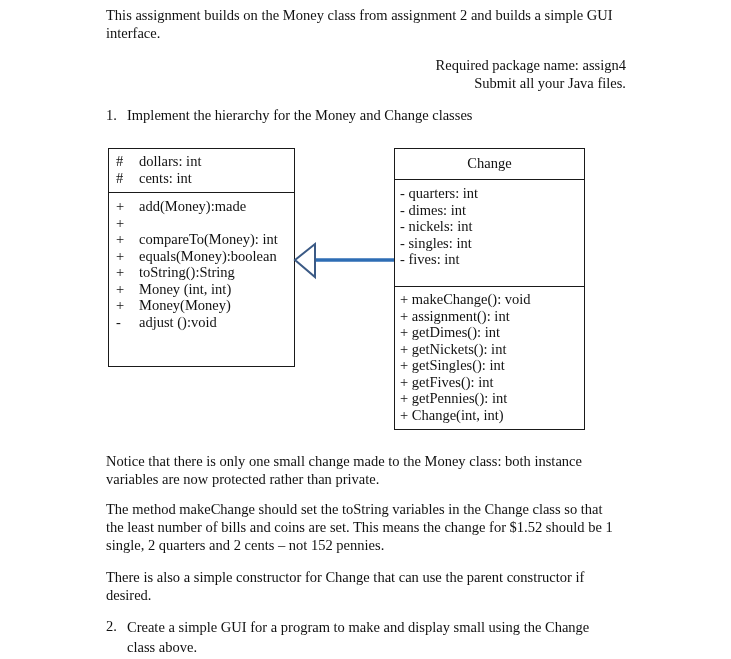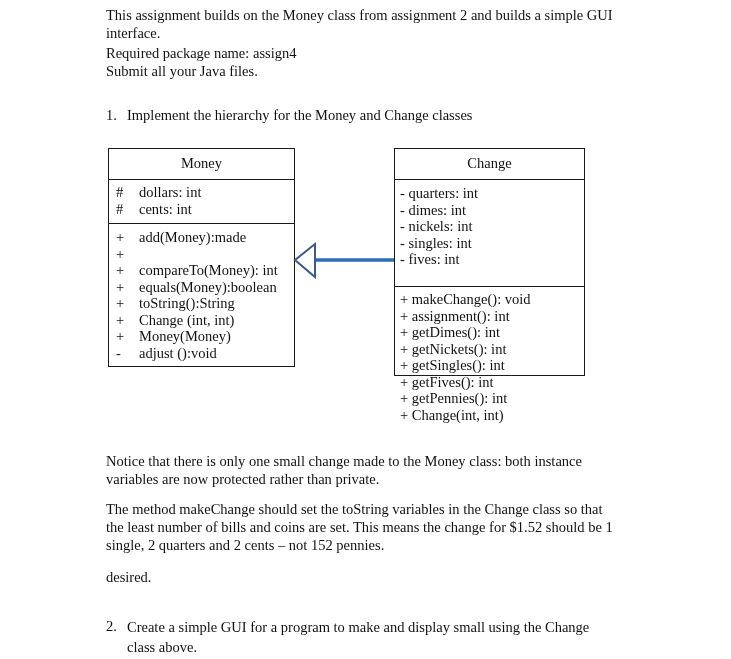--- a/index.html
+++ b/index.html
@@ -25,36 +25,33 @@
 </head>
 <body>
 
 <div>
 
   <div class="p" style="top:6px;">
     <div>This assignment builds on the Money class from assignment 2 and builds a simple GUI</div>
     <div>interface.</div>
   </div>
 
-  <div class="p" style="top:44px;">
+  <div class="p" style="top:56px;text-align:right;">
     <div>Required package name: assign4</div>
     <div>Submit all your Java files.</div>
   </div>
 
   <div class="li" style="top:106px;">
     <span class="num">1.</span>
     <span class="txt" style="white-space:nowrap;">Implement the hierarchy for the Money and Change classes</span>
   </div>
 
   <div>
 
     <div class="box money" style="left:108px; top:148px; width:187px; height:219px;">
-      <div class="sec" style="height:31px; padding-top:5px;">
-        <div class="title">Money</div>
-      </div>
       <div class="sec" style="height:44px; padding-top:4px;">
         <div class="row" style="height:16.5px;">
           <span class="sym">#</span>
           <span class="txt">dollars: int</span>
         </div>
         <div class="row" style="height:16.5px;">
           <span class="sym">#</span>
           <span class="txt">cents: int</span>
         </div>
       </div>
@@ -73,34 +70,34 @@
         <div class="row" style="height:16.5px;">
             <span class="sym">+</span>
             <span class="txt">equals(Money):boolean</span>
           </div>
         <div class="row" style="height:16.5px;">
             <span class="sym">+</span>
             <span class="txt">toString():String</span>
           </div>
         <div class="row" style="height:16.5px;">
             <span class="sym">+</span>
-            <span class="txt">Change (int, int)</span>
+            <span class="txt">Money (int, int)</span>
           </div>
         <div class="row" style="height:16.5px;">
             <span class="sym">+</span>
             <span class="txt">Money(Money)</span>
           </div>
         <div class="row" style="height:16.5px;">
             <span class="sym">-</span>
             <span class="txt">adjust ():void</span>
           </div>
       </div>
     </div>
 
-    <div class="box change" style="left:394px; top:148px; width:191px; height:228px;">
+    <div class="box change" style="left:394px; top:148px; width:191px; height:282px;">
       <div class="sec" style="height:31px; padding-top:5px;">
         <div class="title">Change</div>
       </div>
       <div class="sec" style="height:107px; padding-top:5px;">
         <div class="row">- quarters: int</div>
         <div class="row">- dimes: int</div>
         <div class="row">- nickels: int</div>
         <div class="row">- singles: int</div>
         <div class="row">- fives: int</div>
       </div>
@@ -127,20 +124,21 @@
     <div>variables are now protected rather than private.</div>
   </div>
 
   <div class="p" style="top:500px;">
     <div>The method makeChange should set the toString variables in the Change class so that</div>
     <div>the least number of bills and coins are set.  This means the change for $1.52 should be 1</div>
     <div>single, 2 quarters and 2 cents – not 152 pennies.</div>
   </div>
 
   <div class="p" style="top:568px;">
+    <div>There is also a simple constructor for Change that can use the parent constructor if</div>
     <div>desired.</div>
   </div>
 
   <div class="li" style="top:617px; width:520px; height:42px;">
     <span class="num">2.</span>
     <div class="txt" style="line-height:20px;">
       <div>Create a simple GUI for a program to make and display small using the Change</div>
       <div>class above.</div>
     </div>
   </div>

